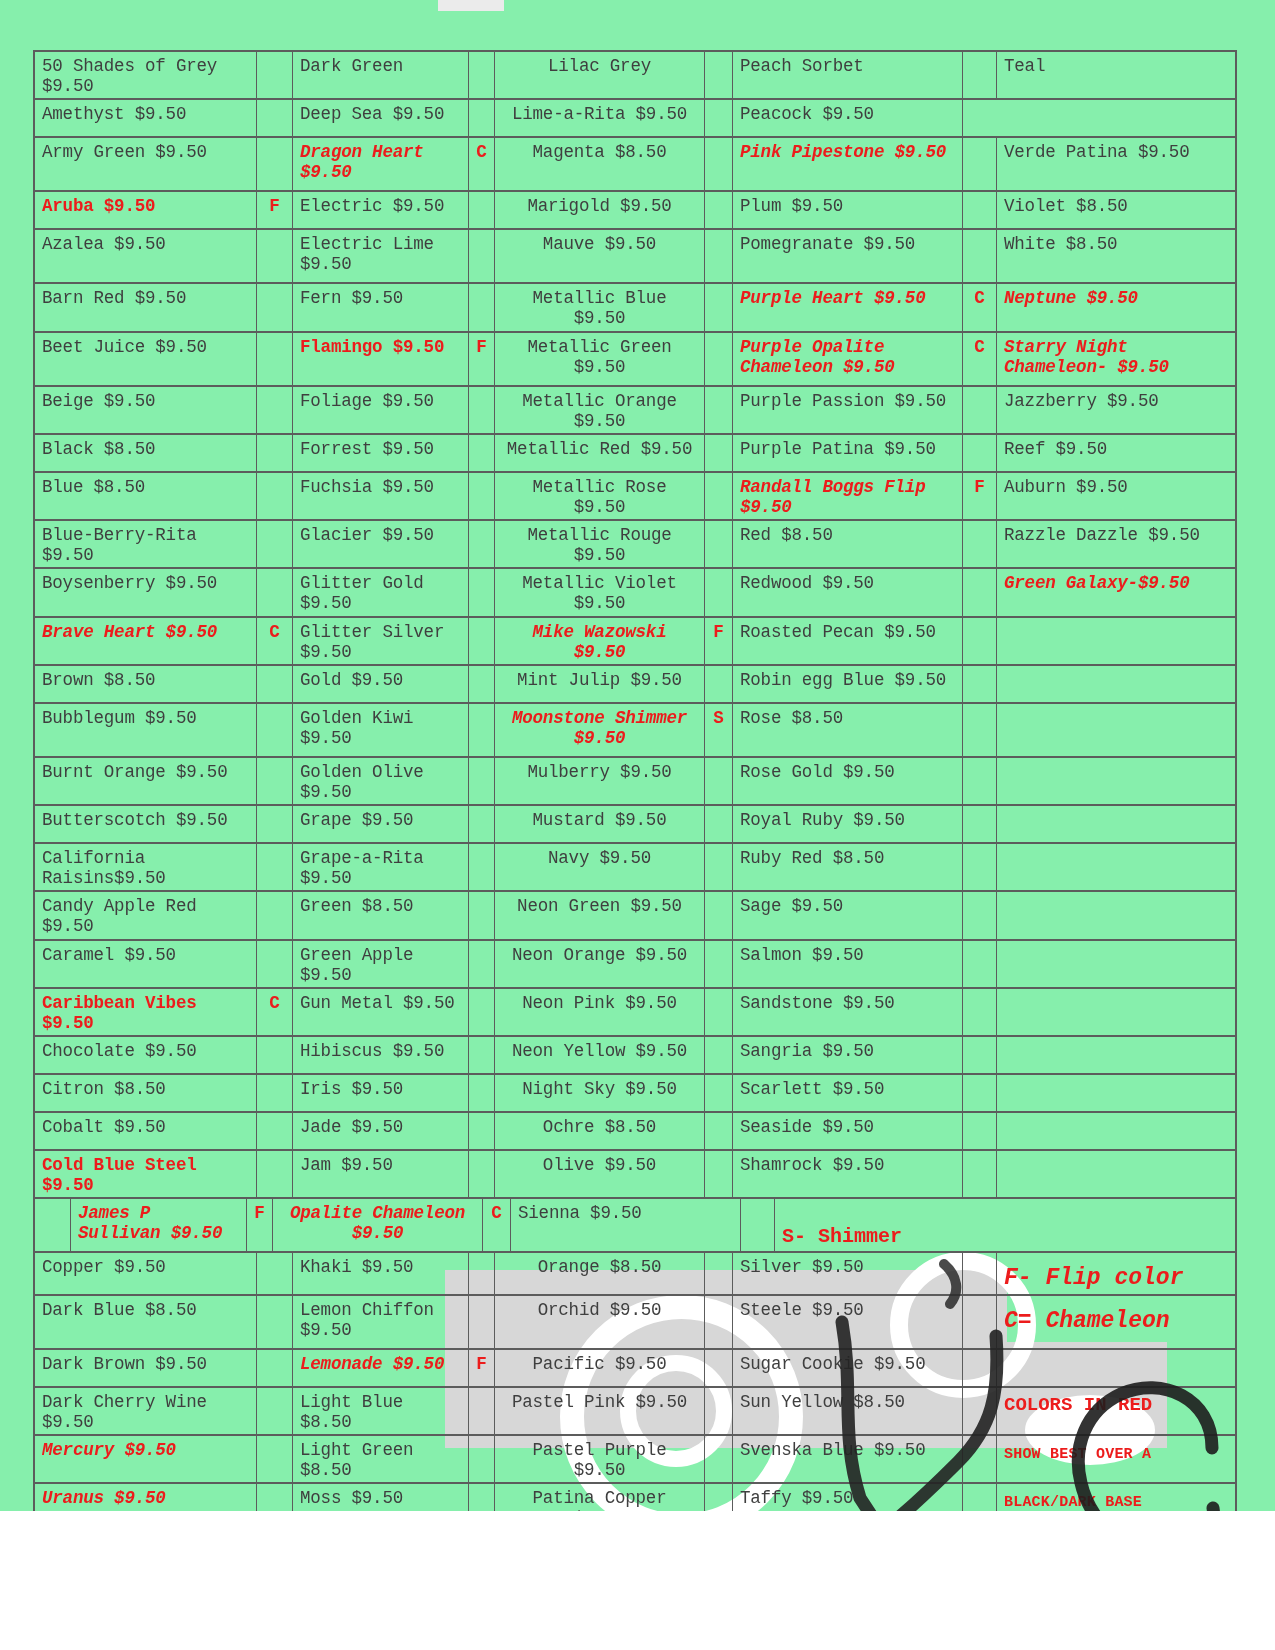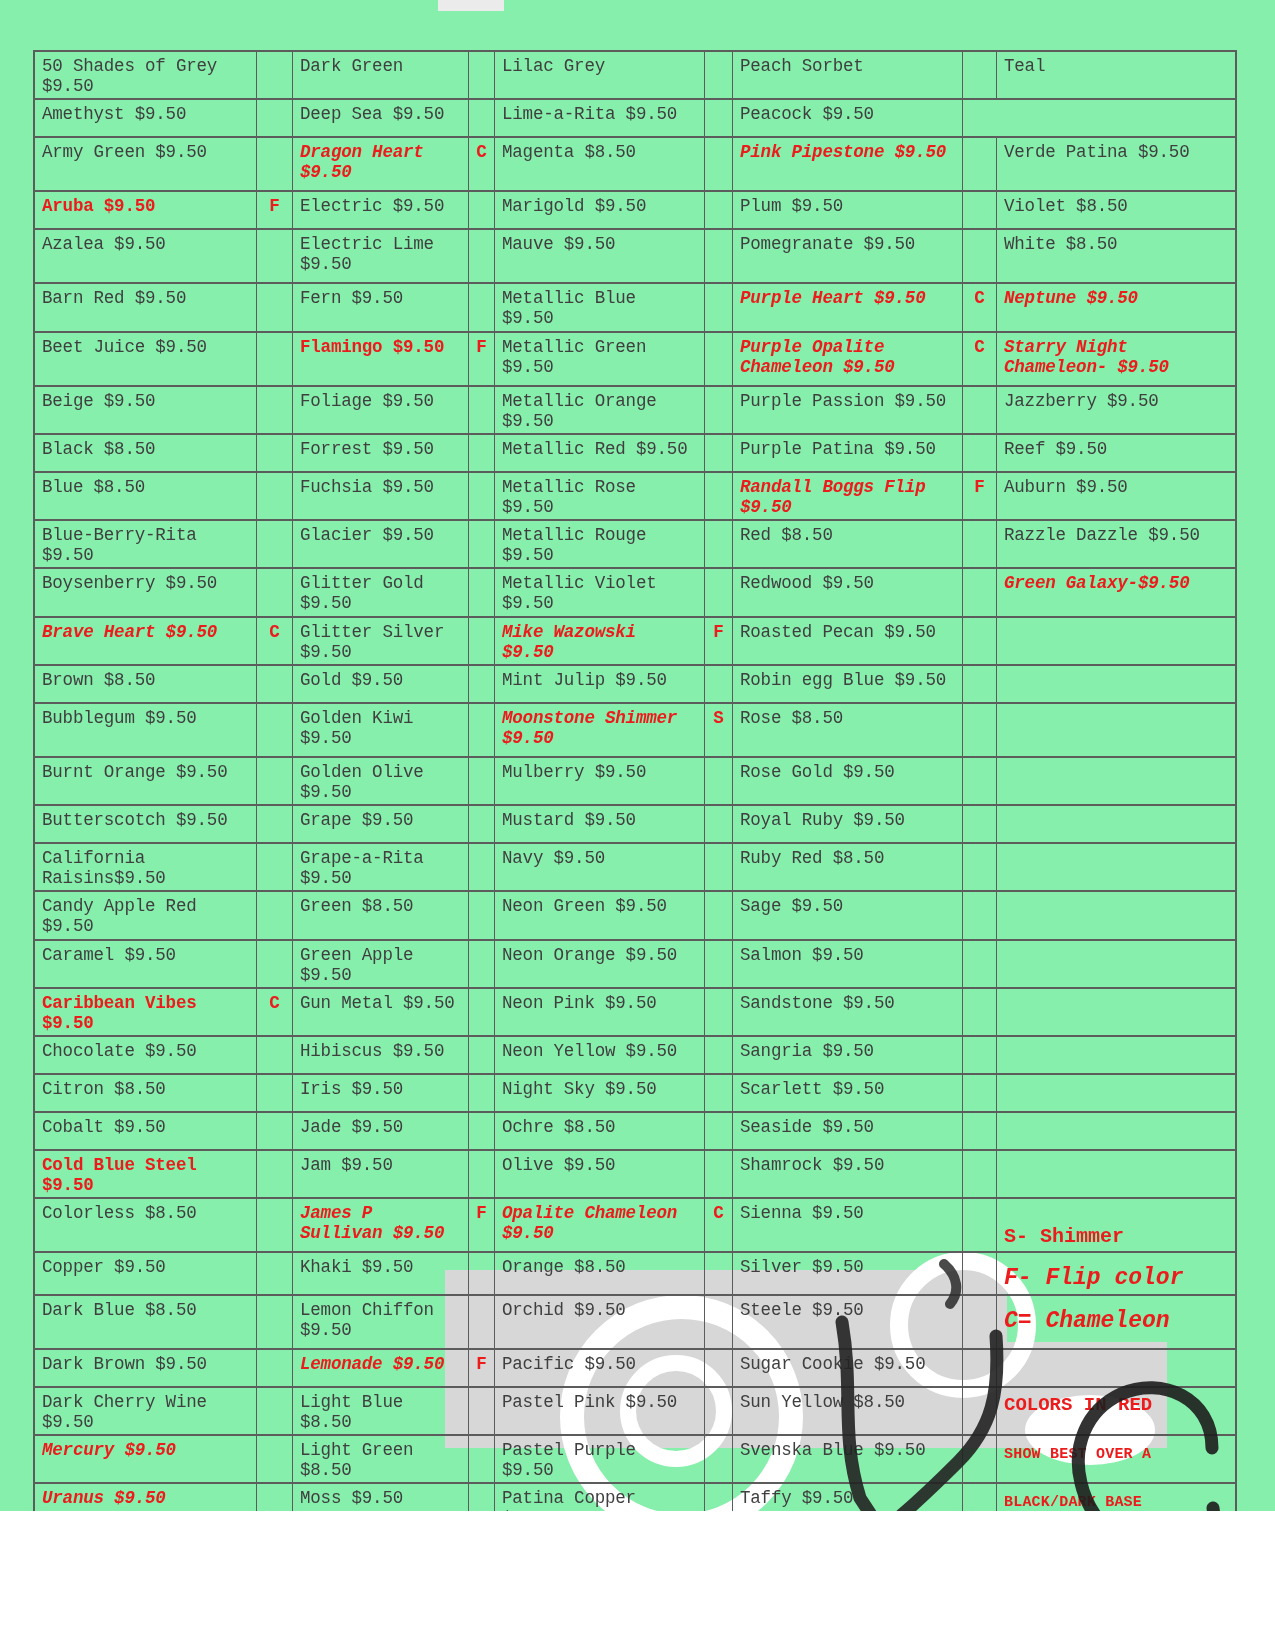--- a/index.html
+++ b/index.html
@@ -38,21 +38,21 @@
     line-height:1.15;
     color:var(--text,#3f3f3f);
     letter-spacing:-0.2px;
     overflow:hidden;
   }
   .cell:last-child{border-right:none;}
   .c0{flex:0 0 222px;}
   .c1{flex:0 0 36px;}
   .c2{flex:0 0 176px;}
   .c3{flex:0 0 26px;}
-  .c4{flex:0 0 210px;}
+  .c4{flex:0 0 210px;text-align:center;}
   .c5{flex:0 0 28px;}
   .c6{flex:0 0 230px;}
   .c7{flex:0 0 34px;}
   .c8{flex:0 0 238px;}
   .flag{color:var(--red,#ec1c1c);font-weight:bold;text-align:center;padding-left:2px;padding-right:2px;}
   .rb{color:var(--red,#ec1c1c);font-weight:bold;}
   .rbi{color:var(--red,#ec1c1c);font-weight:bold;font-style:italic;}
   .leg-xl{color:var(--red,#ec1c1c);font-weight:bold;font-size:20px;padding-top:26px;letter-spacing:0;}
   .leg-lg{color:var(--red,#ec1c1c);font-weight:bold;font-style:italic;font-size:23px;padding-top:12px;letter-spacing:0;}
   .leg-md{color:var(--red,#ec1c1c);font-weight:bold;font-size:19px;padding-top:7px;letter-spacing:0;}
@@ -343,21 +343,20 @@
         <div class="cell c1 flag"></div>
         <div class="cell c2">Jam $9.50</div>
         <div class="cell c3 flag"></div>
         <div class="cell c4">Olive $9.50</div>
         <div class="cell c5 flag"></div>
         <div class="cell c6">Shamrock $9.50</div>
         <div class="cell c7 flag"></div>
         <div class="cell c8"></div>
       </div>
       <div class="row tall">
-        <div class="cell c0">Colorless $8.50</div>
         <div class="cell c1 flag"></div>
         <div class="cell c2 rbi">James P Sullivan $9.50</div>
         <div class="cell c3 flag">F</div>
         <div class="cell c4 rbi">Opalite Chameleon $9.50</div>
         <div class="cell c5 flag">C</div>
         <div class="cell c6">Sienna $9.50</div>
         <div class="cell c7 flag"></div>
         <div class="cell c8 leg-xl">S- Shimmer</div>
       </div>
       <div class="row">

